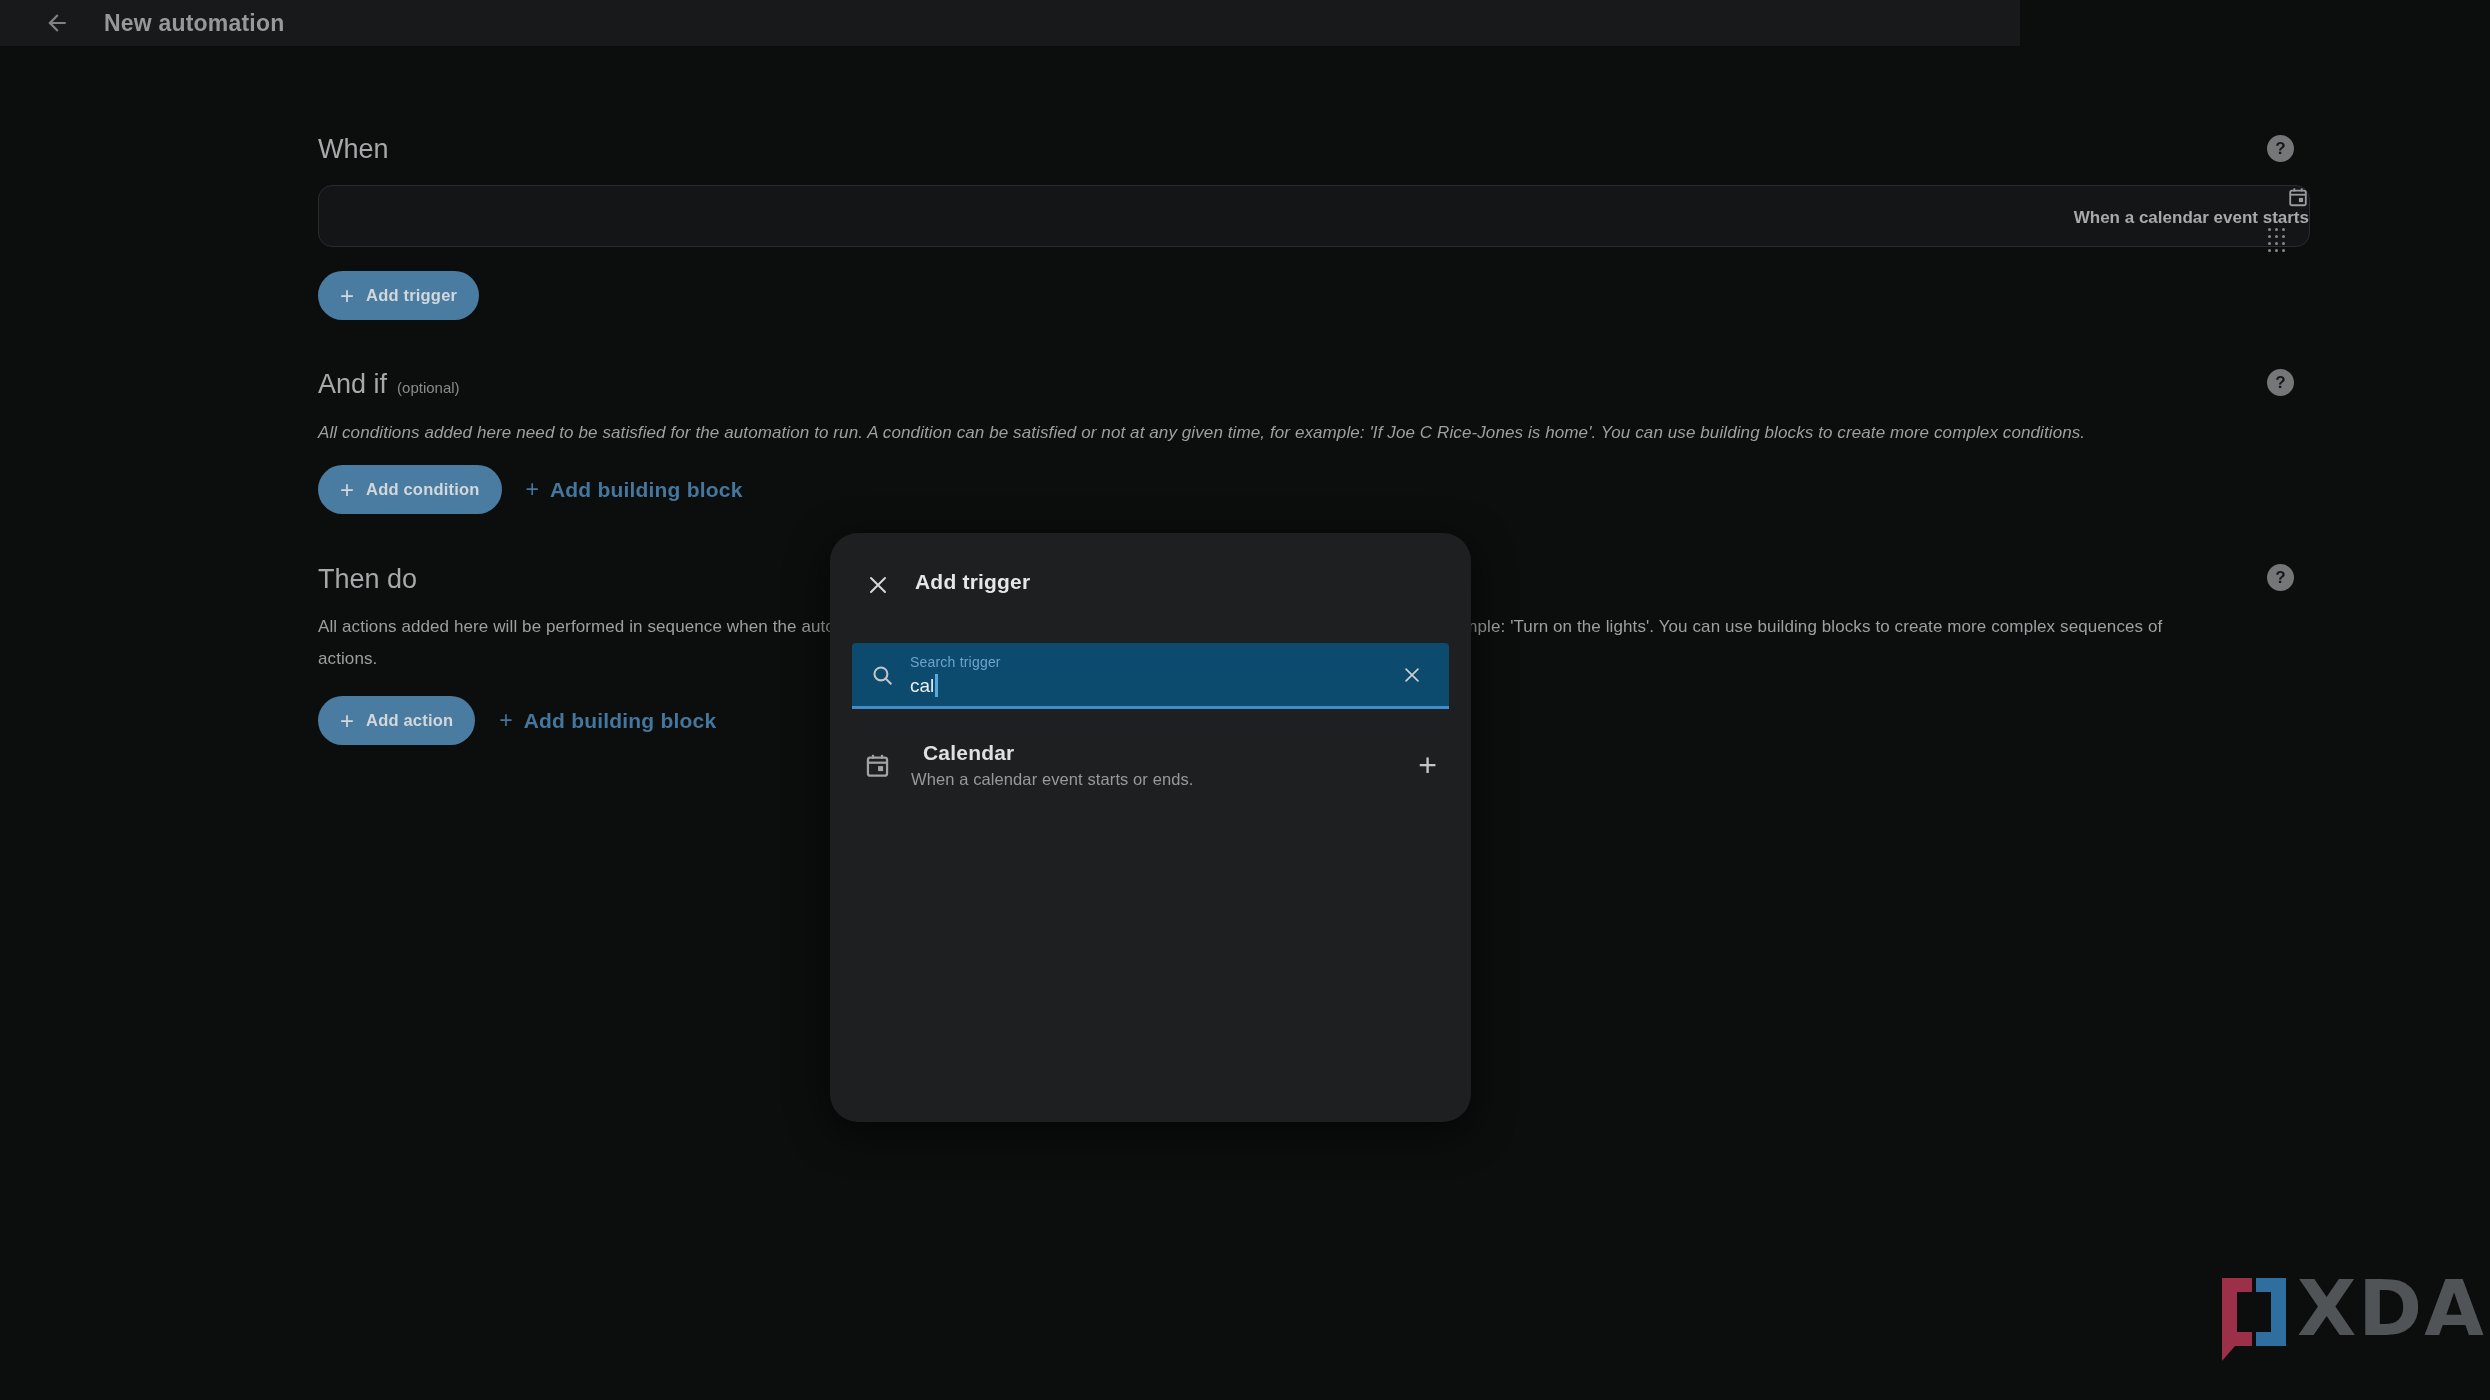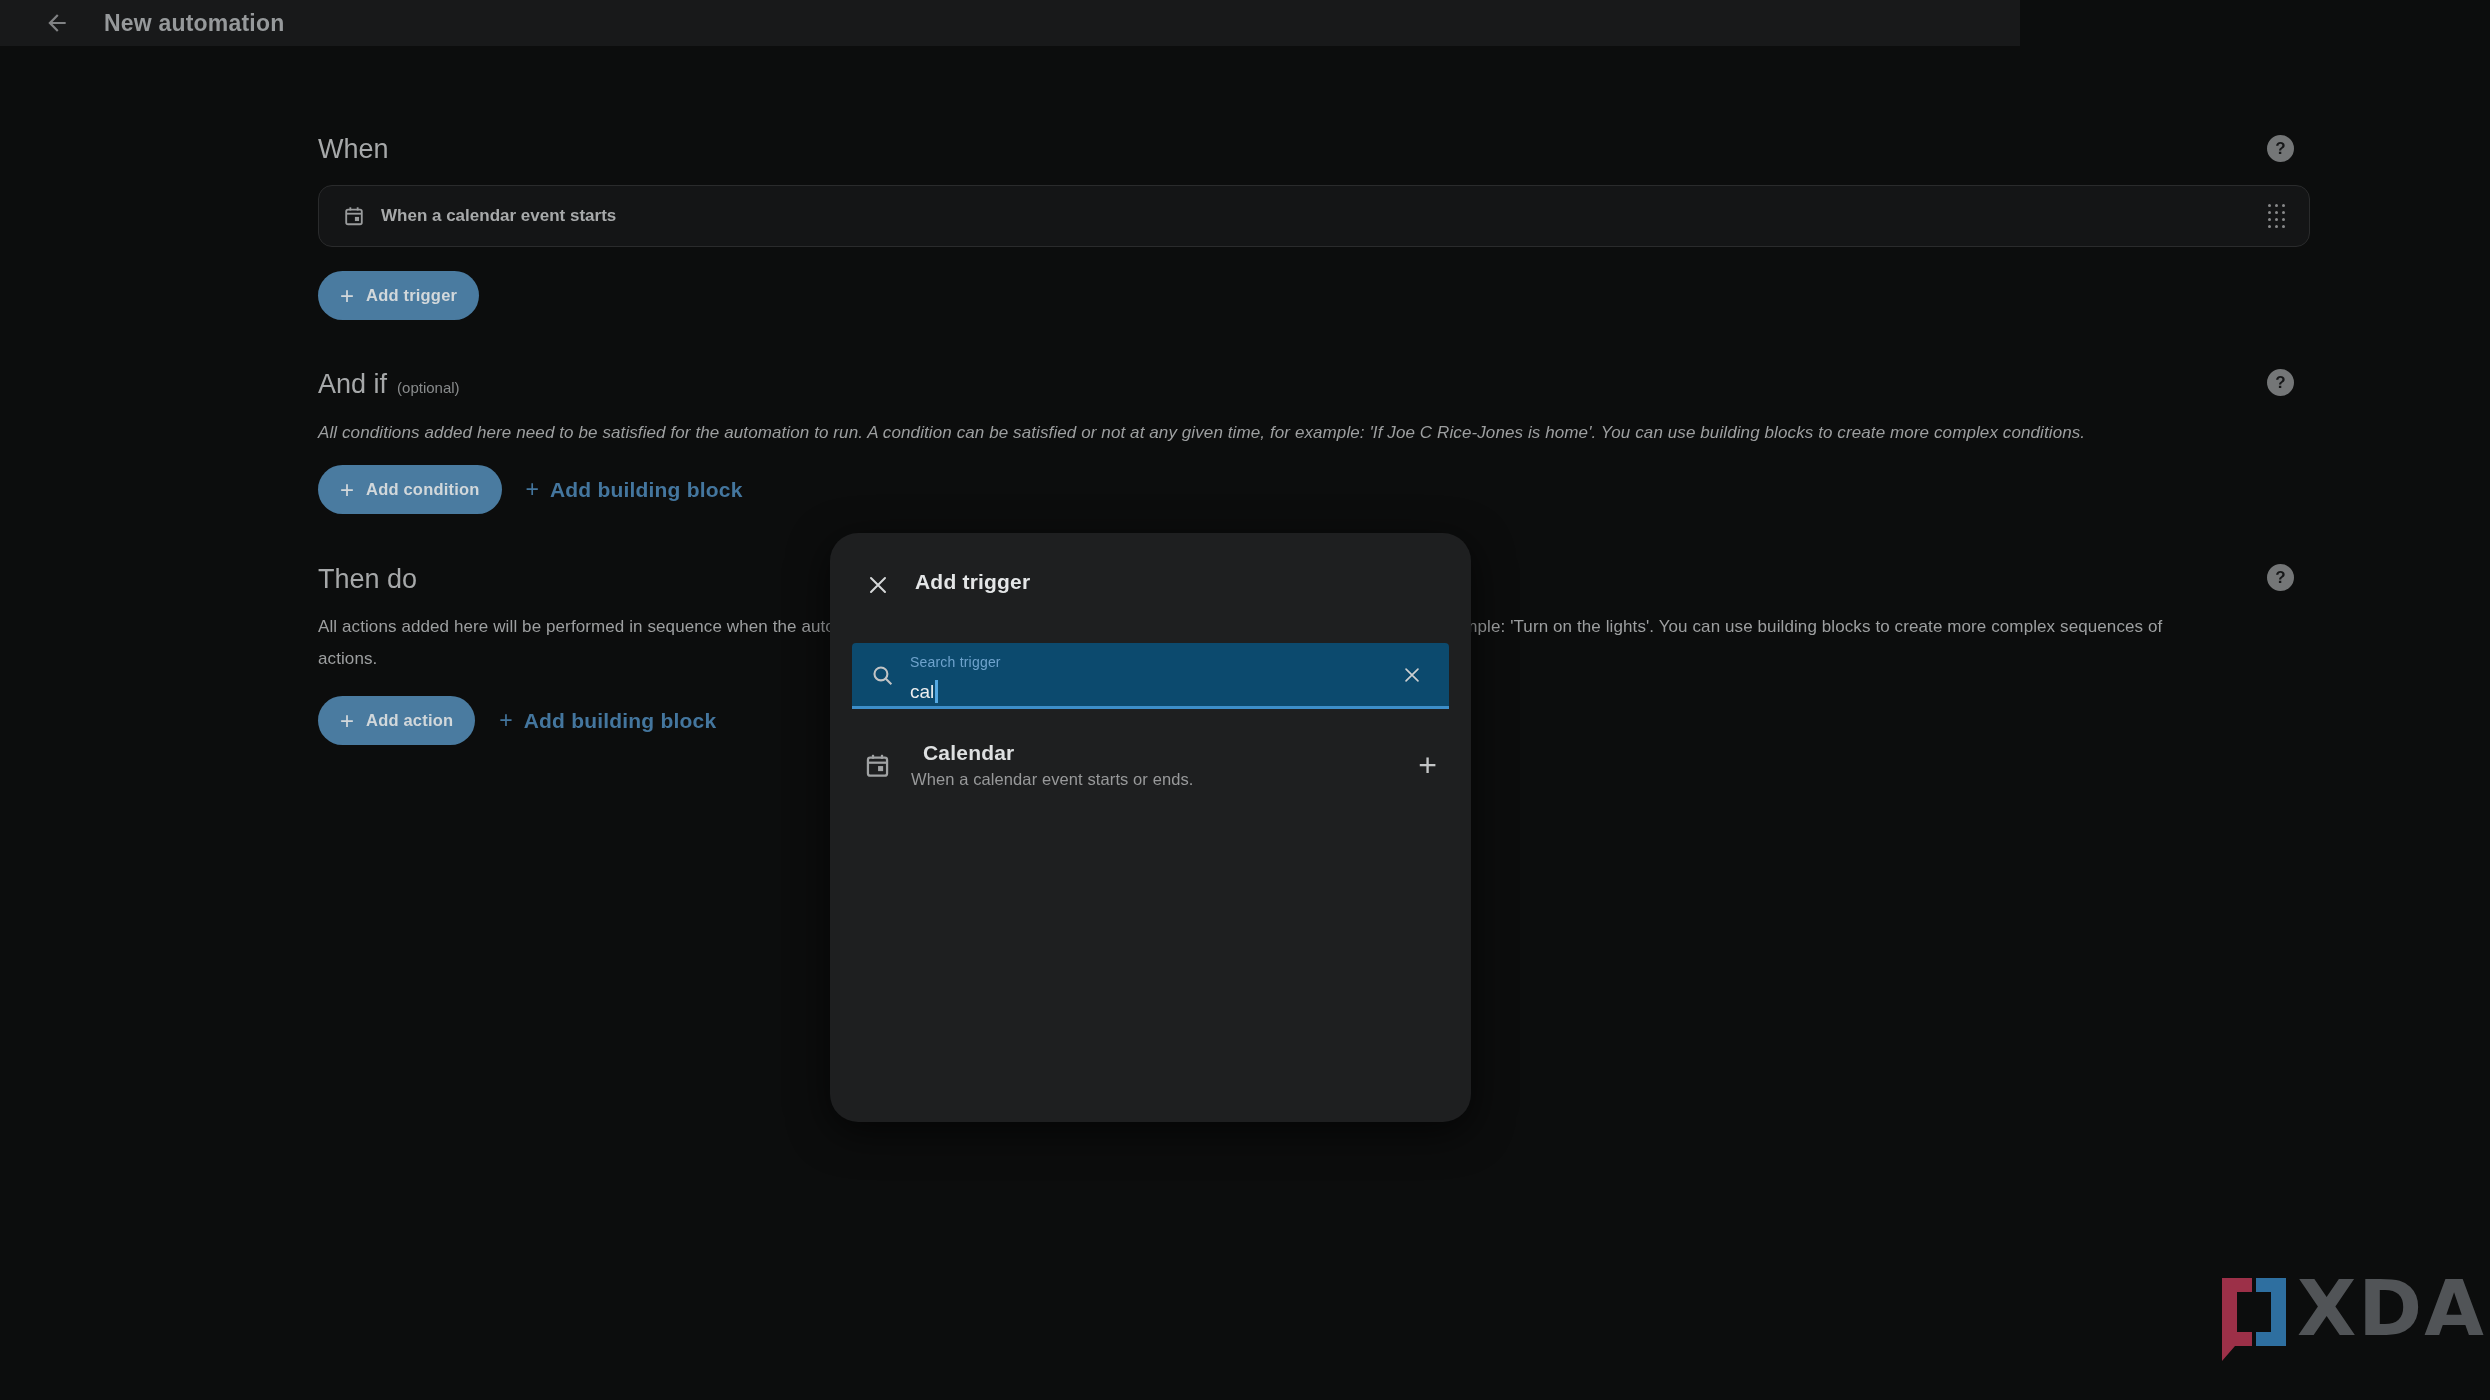--- a/index.html
+++ b/index.html
@@ -17,21 +17,21 @@
 
   
   .section-heading{position:absolute;left:318px;font-size:27px;font-weight:400;color:#a6a8a9;}
   .optional{font-size:15px;color:#898b8c;margin-left:10px;font-weight:400;}
   .help-circle{position:absolute;left:2267px;width:27px;height:27px;border-radius:50%;background:#747677;
     display:flex;align-items:center;justify-content:center;}
   .help-circle::after{content:"?";color:#161718;font-size:17px;font-weight:700;}
   .desc{position:absolute;left:318px;font-size:17px;color:#9d9fa0;white-space:nowrap;letter-spacing:.1px;}
 
   .trigger-card{position:absolute;left:318px;top:185px;width:1992px;height:62px;background:#141516;
-    border:1px solid #2a2b2c;border-radius:14px;display:flex;align-items:center;box-sizing:border-box;}
+    border:1px solid #2a2b2c;border-radius:14px;display:flex;align-items:flex-end;box-sizing:border-box;flex-direction:column;}
   .card-icon{margin-left:24px;color:#9a9c9d;display:flex;}
   .card-label{margin-left:16px;font-size:17px;font-weight:700;color:#a7a9aa;}
   .drag-handle{margin-left:auto;margin-right:24px;display:grid;grid-template-columns:repeat(3,3px);grid-gap:4px;cursor:grab;}
   .drag-handle i{width:3px;height:3px;border-radius:50%;background:#88898a;}
 
   .btn-row{position:absolute;left:318px;display:flex;align-items:center;}
   .pill{height:49px;border-radius:25px;background:#4a7ba0;display:inline-flex;align-items:center;
     padding:0 22px;cursor:pointer;}
   .pill .plus{font-size:24px;font-weight:400;color:#d2d8db;margin-right:12px;line-height:1;}
   .pill .lbl{font-size:16.5px;font-weight:700;color:#d2d8db;letter-spacing:.2px;}
@@ -42,21 +42,21 @@
   
   .dialog{position:absolute;left:830px;top:533px;width:641px;height:589px;background:#1e1f20;
     border-radius:28px;box-shadow:0 10px 40px rgba(0,0,0,.65);}
   .dialog-close{position:absolute;left:36px;top:40px;width:24px;height:24px;cursor:pointer;color:#d5d7d8;}
   .dialog-title{position:absolute;left:85px;top:37px;font-size:21px;font-weight:700;color:#e4e6e7;letter-spacing:.2px;}
 
   .search-field{position:absolute;left:22px;top:110px;width:597px;height:66px;background:#0c4a6e;
     border-radius:4px 4px 0 0;border-bottom:3px solid #3d8ec9;box-sizing:border-box;cursor:text;}
   .search-icon{position:absolute;left:18px;top:20px;color:#c2c4c5;}
   .search-label{position:absolute;left:58px;top:11px;font-size:14px;color:#6fa3cd;letter-spacing:.2px;}
-  .search-value{position:absolute;left:58px;top:37px;font-size:19px;color:#eceeef;display:flex;align-items:center;}
+  .search-value{position:absolute;left:58px;top:31px;font-size:19px;color:#eceeef;display:flex;align-items:center;}
   .caret{display:inline-block;width:2.5px;height:23px;background:#55a9e2;margin-left:1px;}
   .clear-btn{position:absolute;right:26px;top:21px;width:22px;height:22px;color:#ced0d1;cursor:pointer;}
 
   .results{position:absolute;left:0;top:186px;width:100%;}
   .result-row{height:92px;display:flex;align-items:center;padding:0 34px 0 33px;cursor:pointer;}
   .result-icon{width:28px;color:#a0a2a3;display:flex;justify-content:center;}
   .result-text{margin-left:20px;}
   .result-title{font-size:21px;font-weight:700;color:#dee0e1;letter-spacing:.2px;margin-left:12px;}
   .result-sub{font-size:16.5px;color:#98999a;margin-top:5px;letter-spacing:.1px;text-align:center;}
   .result-add{margin-left:auto;font-size:32px;font-weight:300;color:#c3c5c6;line-height:1;cursor:pointer;}

